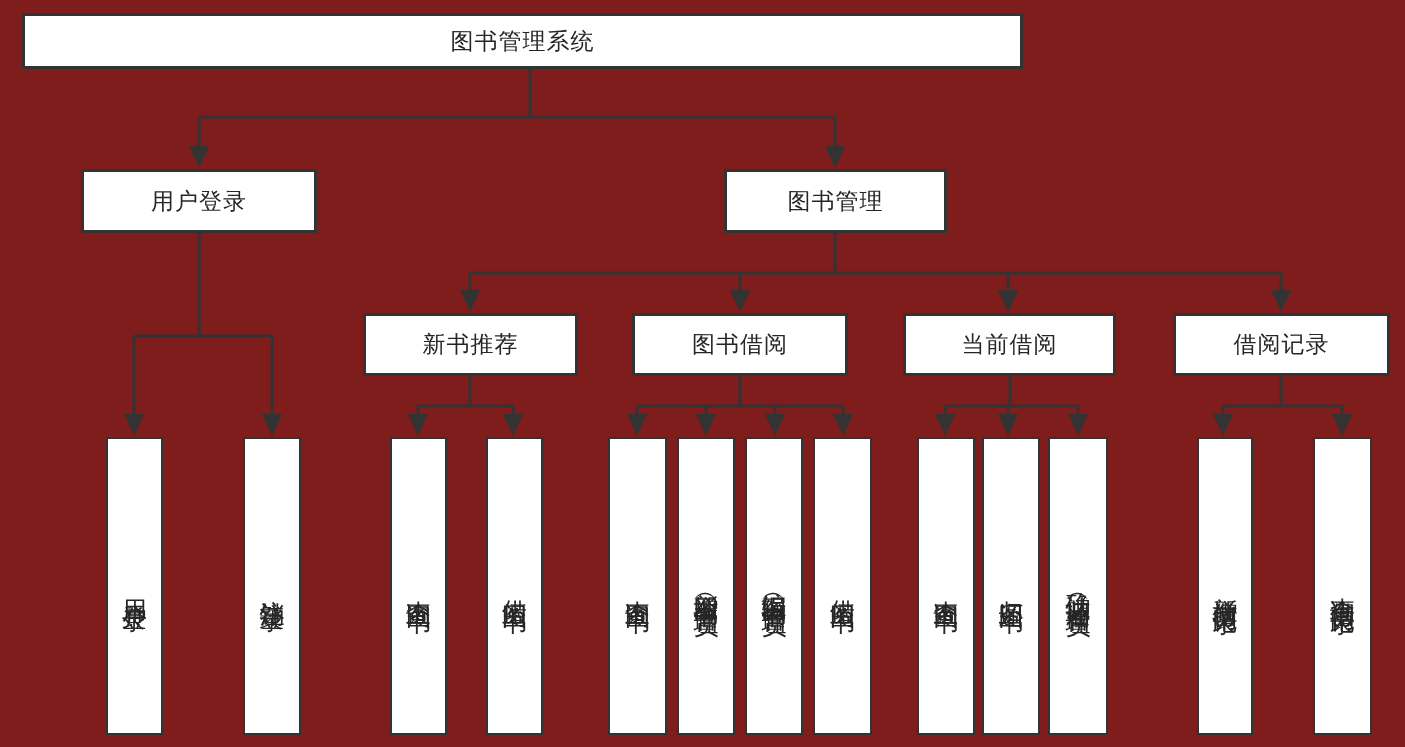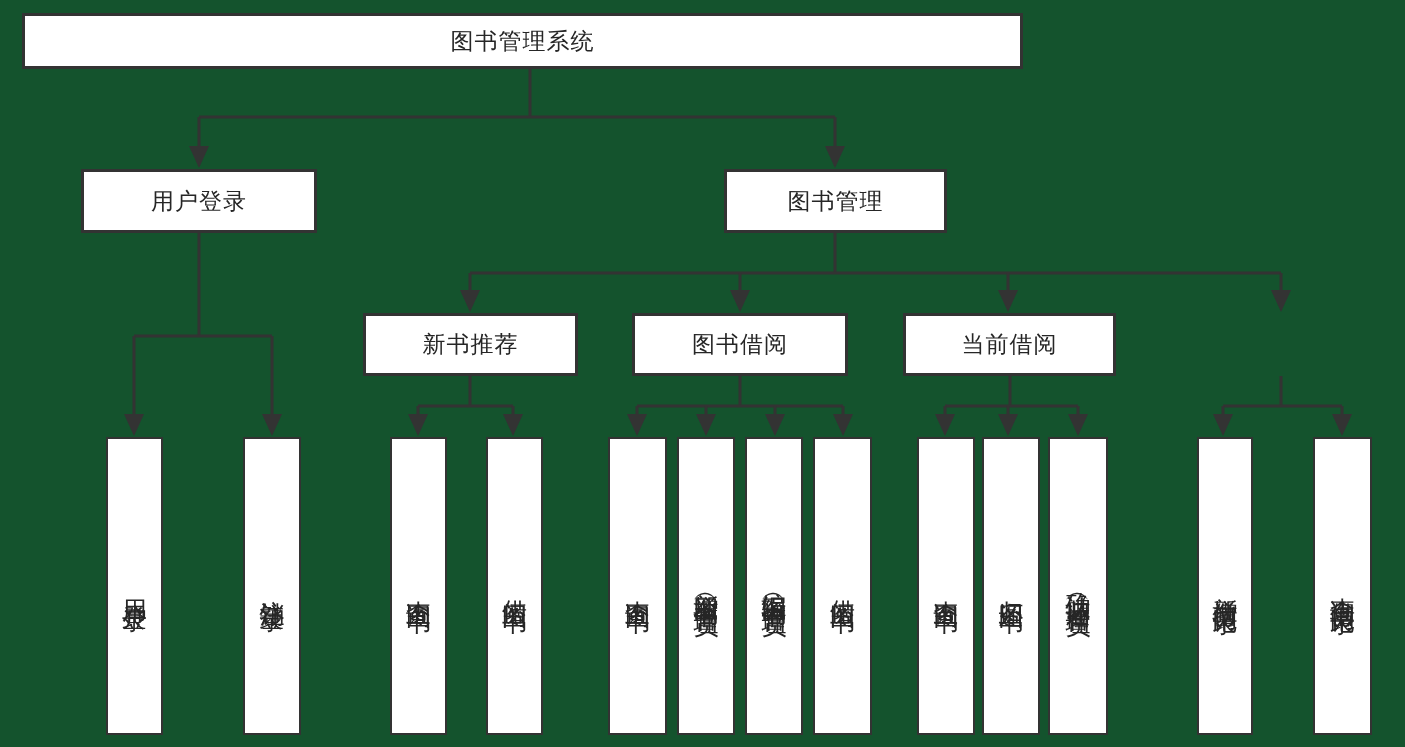--- a/index.html
+++ b/index.html
@@ -1,20 +1,20 @@
 <!DOCTYPE html>
 <html><head>
 <meta charset="utf-8">
 <style>
   html, body { margin: 0; padding: 0; background: #ffffff; }
   #stage {
     position: relative;
     width: 1405px;
     height: 747px;
-    background: #14532d;
+    background: #7f1d1d;
     font-family: "Liberation Sans", sans-serif;
     color: #262626;
     overflow: hidden;
   }
   #connectors {
     position: absolute;
     left: 0; top: 0;
     width: 1405px; height: 747px;
   }
   .box {
@@ -141,20 +141,23 @@
 
   <div class="box" style="left:363px; top:313px; width:215px; height:63px;">
     <span class="h-label">新书推荐</span>
   </div>
   <div class="box" style="left:632px; top:313px; width:216px; height:63px;">
     <span class="h-label">图书借阅</span>
   </div>
   <div class="box" style="left:903px; top:313px; width:213px; height:63px;">
     <span class="h-label">当前借阅</span>
   </div>
+  <div class="box" style="left:1173px; top:313px; width:217px; height:63px;">
+    <span class="h-label">借阅记录</span>
+  </div>
 
   <div class="box leaf" style="left:106px; top:437px; width:57px; height:298px;">
     <span class="v-label">用户登录</span>
   </div>
   <div class="box leaf" style="left:243px; top:437px; width:58px; height:298px;">
     <span class="v-label">注销登录</span>
   </div>
 
   <div class="box leaf" style="left:390px; top:437px; width:57px; height:298px;">
     <span class="v-label">查询图书</span>

